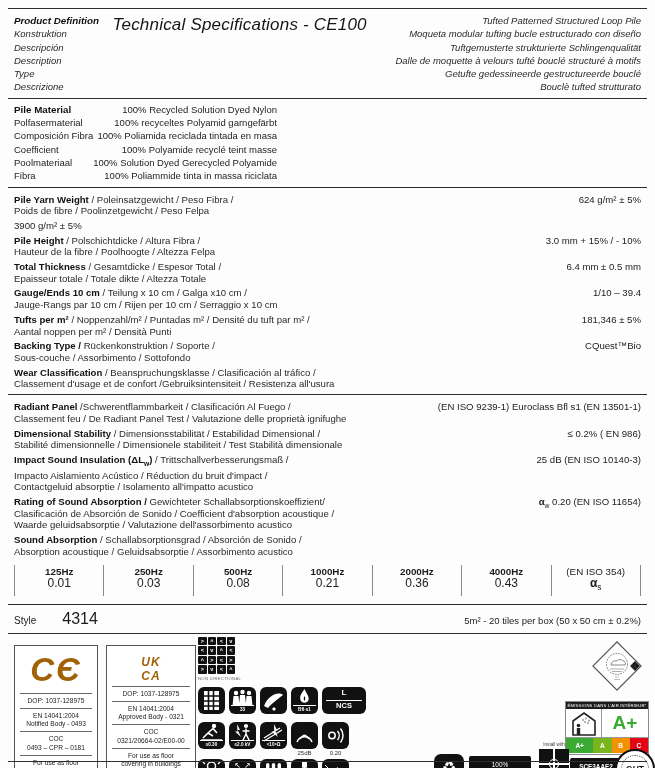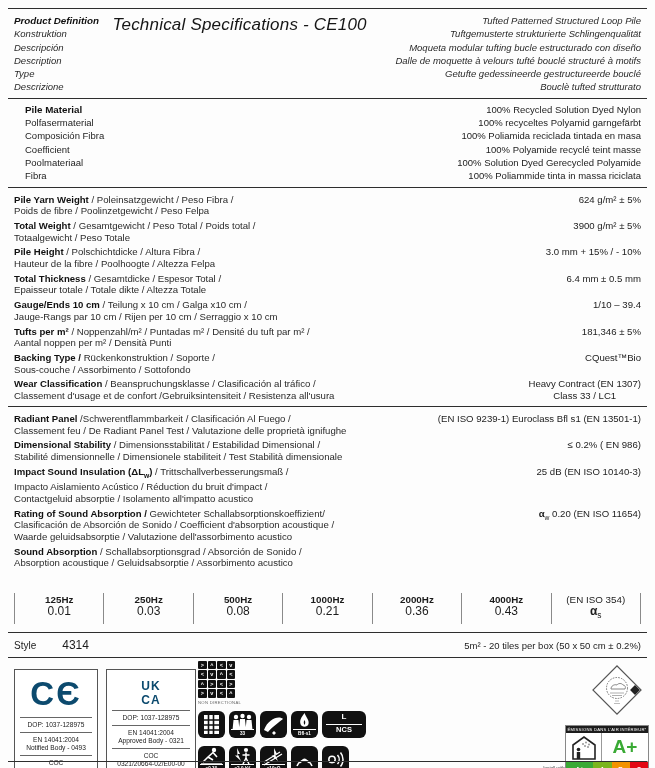--- a/index.html
+++ b/index.html
@@ -9,51 +9,51 @@
   .rule { border:0; border-top:1px solid #2e2e2e; margin:0 -6px; }
 
   
   .header { display:flex; padding:5px 0 4px;font-style:italic; }
   .hleft { width:96px; font-size:9.5px; line-height:13.3px; color:#2a2a2a; }
   .hleft .b { font-weight:bold; font-size:9.8px; color:#111; }
   .htitle { flex:1; font-size:17px; color:#161616; padding:1px 4px 0 12px; letter-spacing:.2px; white-space:nowrap; }
   .hright { width:300px; text-align:right; font-size:9.5px; line-height:13.3px; color:#2a2a2a; }
 
   
-  .tcol { display:flex; justify-content:space-between; padding:4px 0;margin-left:11px; }
+  .tcol { display:flex; padding:4px 0; }
   .tcol .l { font-size:9.5px; line-height:13.3px; }
   .tcol .l .b { font-weight:bold; font-size:9.8px; color:#111; }
   .tcol .r { text-align:right; font-size:9.5px; line-height:13.3px; }
 
   
   .specs { padding:3px 0 4px; }
   .srow { display:flex; justify-content:space-between; margin-top:3px; }
   .srow .lab { font-size:9.6px; line-height:11.7px; max-width:440px; color:#2a2a2a; }
   .srow .lab b { color:#111; }
   .srow .val { font-size:9.6px; line-height:11.7px; text-align:center; white-space:nowrap; color:#222; }
   sub { font-size:70%; }
 
   
-  .ftable { display:flex; margin:24px 0 4px;justify-content:center; }
+  .ftable { display:flex; margin:8px 0 4px; }
   .fcol { flex:1; text-align:center; border-left:1px solid #8a8a8a; padding:1px 0 2px; }
   .fcol:last-child { border-right:1px solid #8a8a8a; }
   .fcol .fh { font-size:9.8px; font-weight:bold; line-height:12px; }
   .fcol .fh.normal { font-weight:normal; }
   .fcol .fv { font-size:12px; line-height:11px; }
 
   .stylerow { display:flex; justify-content:space-between; padding:5px 0; align-items:baseline; }
   .stylerow .sl { font-size:10px; font-weight:normal; }
-  .stylerow .sv { font-size:12px; margin-left:26px; flex:1; }
+  .stylerow .sv { font-size:16px; margin-left:26px; flex:1; }
   .stylerow .sr { font-size:9.5px; text-align:right; }
 
   
   .bottom { position:relative; height:150px; margin-top:3px; }
   .certbox { position:absolute; border:1px solid #555; background:#fff; text-align:center;
              font-size:6.6px; line-height:8.2px; color:#222; padding-top:4px; }
-  .certbox .mark { font-weight:bold; color:#0c4a6e; }
+  .certbox .mark { font-weight:bold; color:#a16207;font-style:italic; }
   .cdiv { border:0; border-top:1px solid #666; margin:3px 5px; }
   .cemark { font-size:33px; letter-spacing:2px; line-height:40px; }
   .ukcamark { font-size:12px; line-height:14px; letter-spacing:1px; padding-top:5px; }
 
   .ndgrid { position:absolute; left:184px; top:0; width:38px; display:flex; flex-wrap:wrap; gap:1px; }
   .ndcell { width:8.5px; height:8.5px; background:#111; color:#fff; font-size:5.5px; line-height:8.5px;
             text-align:center; font-weight:bold; border-radius:1px; }
   .ndlabel { position:absolute; left:184px; top:39px; font-size:4.2px; color:#666; letter-spacing:.3px; }
 
   .irow { position:absolute; left:184px; display:flex; gap:4px; }
@@ -104,22 +104,22 @@
       <div class="b">Product Definition</div>
       <div>Konstruktion</div>
       <div>Descripción</div>
       <div>Description</div>
       <div>Type</div>
       <div>Descrizione</div>
     </div>
     <div class="htitle">Technical Specifications - CE100</div>
     <div class="hright">
       <div>Tufted Patterned Structured Loop Pile</div>
+      <div>Moqueta modular tufting bucle estructurado con diseño</div>
       <div>Tuftgemusterte strukturierte Schlingenqualität</div>
-      <div>Moqueta modular tufting bucle estructurado con diseño</div>
       <div>Dalle de moquette à velours tufté bouclé structuré à motifs</div>
       <div>Getufte gedessineerde gestructureerde bouclé</div>
       <div>Bouclè tufted strutturato</div>
     </div>
   </div>
   <hr class="rule">
 
   <div class="tcol">
     <div class="l">
       <div class="b">Pile Material</div>
@@ -139,21 +139,20 @@
     </div>
   </div>
   <hr class="rule">
 
   <div class="specs">
     <div class="srow">
       <div class="lab"><b>Pile Yarn Weight</b><span> / Poleinsatzgewicht / Peso Fibra /</span><br><span>Poids de fibre / Poolinzetgewicht / Peso Felpa</span></div>
       <div class="val">624 g/m² ± 5%</div>
     </div>
     <div class="srow">
-      <div class="lab"><b>Total Weight</b><span> / Gesamtgewicht / Peso Total / Poids total /</span><br><span>Totaalgewicht / Peso Totale</span></div>
       <div class="val">3900 g/m² ± 5%</div>
     </div>
     <div class="srow">
       <div class="lab"><b>Pile Height</b><span> / Polschichtdicke / Altura Fibra /</span><br><span>Hauteur de la fibre / Poolhoogte / Altezza Felpa</span></div>
       <div class="val">3.0 mm + 15% / - 10%</div>
     </div>
     <div class="srow">
       <div class="lab"><b>Total Thickness</b><span> / Gesamtdicke / Espesor Total /</span><br><span>Epaisseur totale / Totale dikte / Altezza Totale</span></div>
       <div class="val">6.4 mm ± 0.5 mm</div>
     </div>
@@ -164,21 +163,20 @@
     <div class="srow">
       <div class="lab"><b>Tufts per m²</b><span> / Noppenzahl/m² / Puntadas m² / Densité du tuft par m² /</span><br><span>Aantal noppen per m² / Densità Punti</span></div>
       <div class="val">181,346 ± 5%</div>
     </div>
     <div class="srow">
       <div class="lab"><b>Backing Type /</b><span> Rückenkonstruktion / Soporte /</span><br><span>Sous-couche / Assorbimento / Sottofondo</span></div>
       <div class="val">CQuest™Bio</div>
     </div>
     <div class="srow">
       <div class="lab"><b>Wear Classification</b><span> / Beanspruchungsklasse / Clasificación al tráfico /</span><br><span>Classement d'usage et de confort /Gebruiksintensiteit / Resistenza all'usura</span></div>
-      <div class="val"><span>Heavy Contract (EN 1307)</span><br><span>Class 33 / LC1</span></div>
     </div>
   </div>
   <hr class="rule">
 
   <div class="specs">
     <div class="srow">
       <div class="lab"><b>Radiant Panel</b><span> /Schwerentflammbarkeit / Clasificación Al Fuego /</span><br><span>Classement feu / De Radiant Panel Test / Valutazione delle proprietà ignifughe</span></div>
       <div class="val">(EN ISO 9239-1) Euroclass Bfl s1 (EN 13501-1)</div>
     </div>
     <div class="srow">

